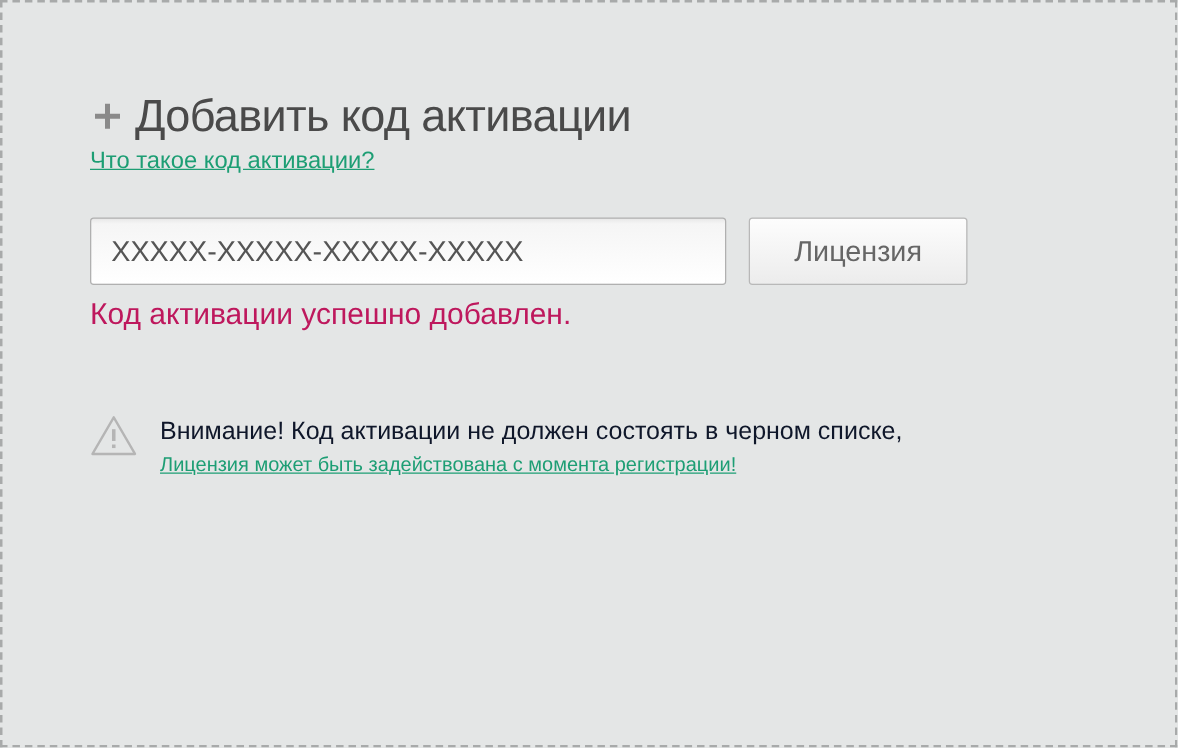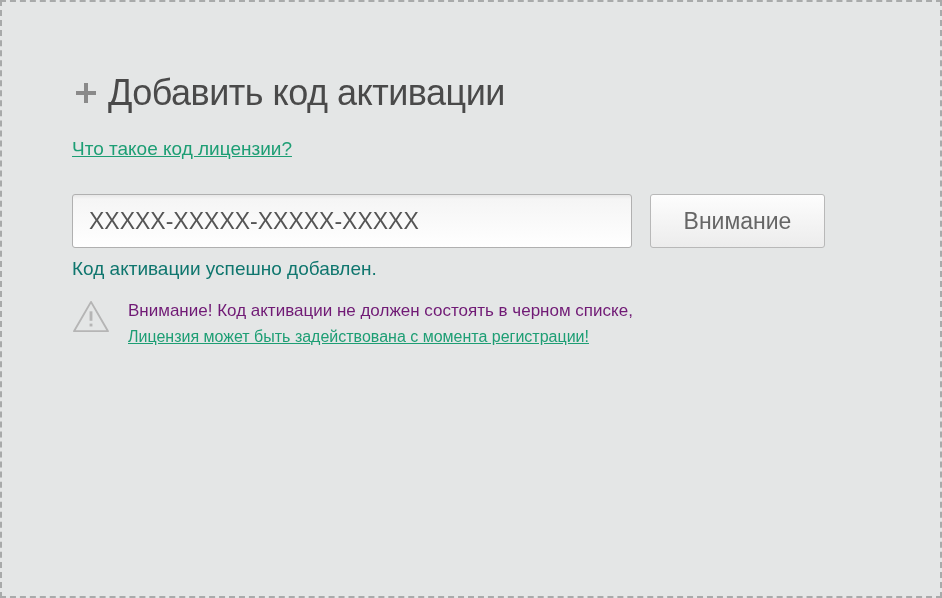--- a/index.html
+++ b/index.html
@@ -19,21 +19,21 @@
       height: 100%;
       border: 2px dashed #a8aaaa;
       padding: 0;
     }
     .inner-content {
       padding: 70px 70px 40px 70px;
     }
     .title-row {
       display: flex;
       align-items: center;
-      margin-bottom: 20px;
+      margin-bottom: 0;
     }
     .plus-icon {
       width: 28px;
       height: 28px;
       margin-right: 8px;
       display: flex;
       align-items: center;
       justify-content: center;
     }
     .plus-icon svg {
@@ -57,21 +57,21 @@
       line-height: 1.6;
       cursor: pointer;
     }
     .input-row {
       display: flex;
       align-items: center;
       gap: 18px;
       margin-bottom: 10px;
     }
     .code-input {
-      width: 560px;
+      width: 509px;
       height: 54px;
       padding: 0 16px;
       font-size: 23px;
       color: #555;
       background: linear-gradient(to bottom, #e8e8e8 0%, #f5f5f5 8%, #ffffff 100%);
       border: 1px solid #b0b0b0;
       border-radius: 3px;
       font-family: inherit;
       outline: none;
     }
@@ -81,44 +81,44 @@
       font-size: 23px;
       color: #666;
       background: linear-gradient(to bottom, #fdfdfd 0%, #ececec 100%);
       border: 1px solid #b8b8b8;
       border-radius: 3px;
       cursor: pointer;
       font-family: inherit;
       font-weight: 300;
     }
     .success-message {
-      color: #0f766e;
-      font-size: 19px;
-      margin-bottom: 18px;
+      color: #be185d;
+      font-size: 24px;
+      margin-bottom: 64px;
       font-weight: 400;
     }
     .warning-row {
       display: flex;
       align-items: flex-start;
       gap: 18px;
     }
     .warning-icon {
       flex-shrink: 0;
       margin-top: 2px;
     }
     .warning-icon svg {
       width: 38px;
       height: 34px;
     }
     .warning-text {
       flex: 1;
     }
     .warning-line {
-      font-size: 17px;
-      color: #701a75;
+      font-size: 20px;
+      color: #0f172a;
       line-height: 1.55;
       font-weight: 400;
     }
     .warning-link {
       display: block;
       color: #1d9e74;
       text-decoration: underline;
       font-size: 16px;
       line-height: 1.55;
       cursor: pointer;
@@ -134,26 +134,26 @@
       <span class="plus-icon">
         <svg viewBox="0 0 22 22">
           <rect x="9" y="1" width="4" height="20" fill="#8a8a8a"></rect>
           <rect x="1" y="9" width="20" height="4" fill="#8a8a8a"></rect>
         </svg>
       </span>
       <h1 class="page-title">Добавить код активации</h1>
     </div>
 
     <div class="help-links">
-      <a class="help-link">Что такое код лицензии?</a>
+      <a class="help-link">Что такое код активации?</a>
     </div>
 
     <div class="input-row">
       <input type="text" class="code-input" value="XXXXX-XXXXX-XXXXX-XXXXX" style="">
-      <button class="add-button">Внимание</button>
+      <button class="add-button">Лицензия</button>
     </div>
 
     <div class="success-message">Код активации успешно добавлен.</div>
 
     <div class="warning-row">
       <span class="warning-icon">
         <svg viewBox="0 0 40 36">
           <path d="M20 2 L38 33 L2 33 Z" fill="none" stroke="#b5b5b5" stroke-width="2" stroke-linejoin="round"></path>
           <rect x="18.5" y="12" width="3" height="10" fill="#b5b5b5"></rect>
           <rect x="18.5" y="25" width="3" height="3" fill="#b5b5b5"></rect>

